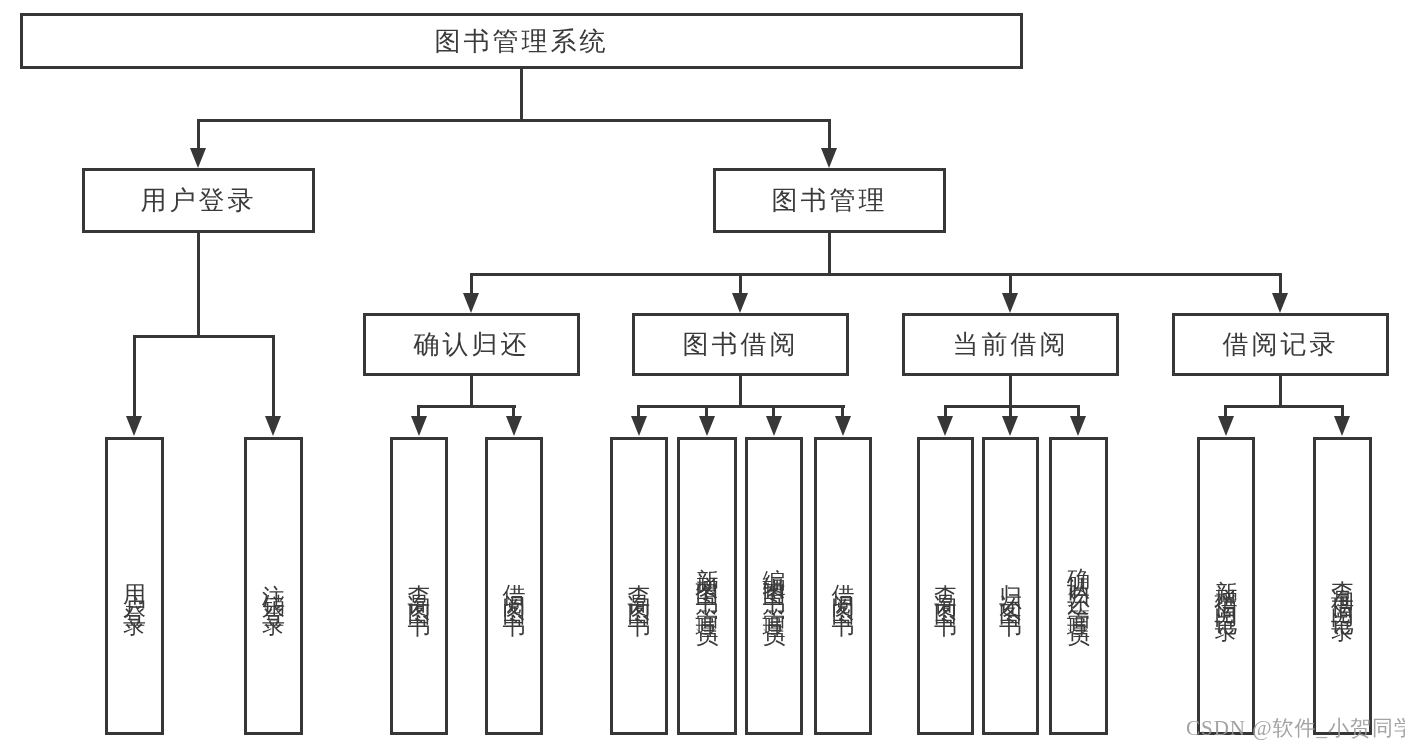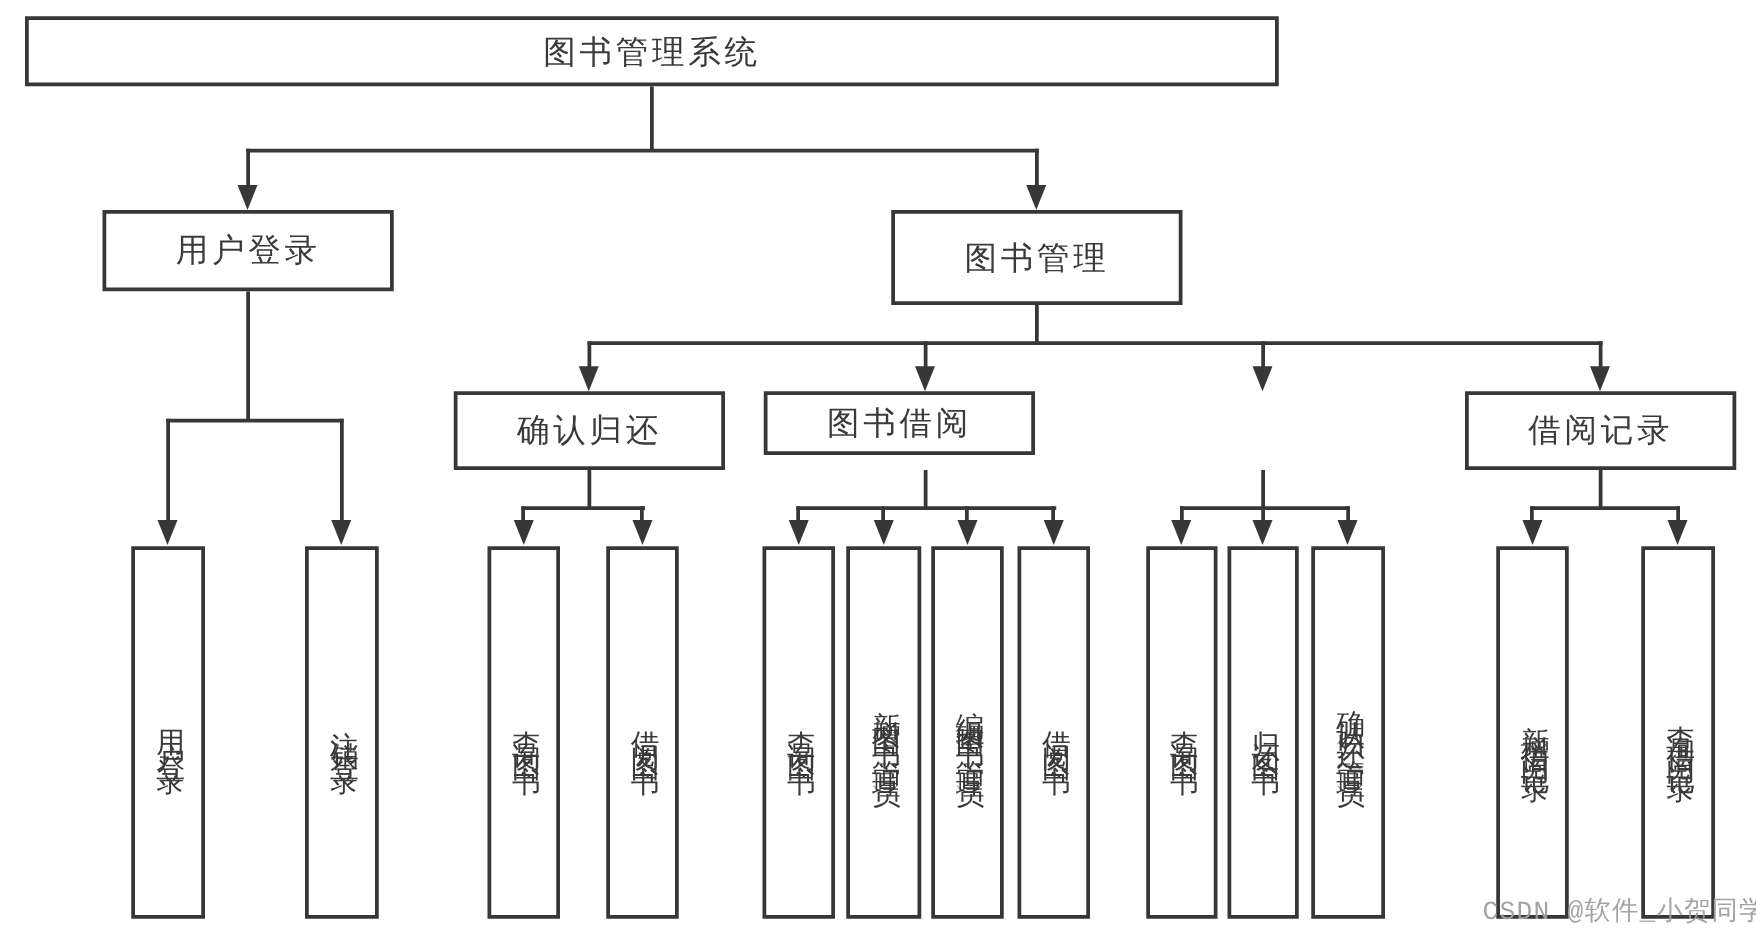--- a/index.html
+++ b/index.html
@@ -1,18 +1,18 @@
 <!DOCTYPE html>
 <html><head>
 <meta charset="utf-8">
 <style>
   html,body{margin:0;padding:0;background:#fff;}
   .canvas{
     position:relative;width:1405px;height:747px;background:#ffffff;
-    font-family:Liberation Mono, monospace;color:#333333;overflow:hidden;
+    font-family:Liberation Serif, serif;color:#333333;overflow:hidden;
   }
   .box{
     position:absolute;box-sizing:border-box;background:#ffffff;
     border:3px solid #373737;display:flex;align-items:center;justify-content:center;
     z-index:2;
   }
   .node-label{font-size:26px;letter-spacing:3px;color:#3a3a3a;white-space:nowrap;}
   .leaf .leaf-label{
     writing-mode:vertical-rl;text-orientation:mixed;
     font-size:23px;letter-spacing:8px;color:#3a3a3a;line-height:1;
@@ -36,29 +36,32 @@
 
 <div class="canvas">
 
   <div class="box" style="left:20px;top:13px;width:1003px;height:56px">
     <span class="node-label">图书管理系统</span>
   </div>
 
   <div class="box" style="left:82px;top:168px;width:233px;height:65px">
     <span class="node-label">用户登录</span>
   </div>
-  <div class="box" style="left:713px;top:168px;width:233px;height:76px">
+  <div class="box" style="left:713px;top:168px;width:233px;height:65px">
     <span class="node-label">图书管理</span>
   </div>
 
   <div class="box" style="left:363px;top:313px;width:217px;height:63px">
     <span class="node-label">确认归还</span>
   </div>
-  <div class="box" style="left:611px;top:313px;width:217px;height:51px">
+  <div class="box" style="left:632px;top:313px;width:217px;height:63px">
     <span class="node-label">图书借阅</span>
+  </div>
+  <div class="box" style="left:902px;top:313px;width:217px;height:63px">
+    <span class="node-label">当前借阅</span>
   </div>
   <div class="box" style="left:1172px;top:313px;width:217px;height:63px">
     <span class="node-label">借阅记录</span>
   </div>
 
   <div class="box leaf ls4" style="left:105px;top:437px;width:59px;height:298px">
     <span class="leaf-label">用户登录</span>
   </div>
   <div class="box leaf ls4" style="left:244px;top:437px;width:59px;height:298px">
     <span class="leaf-label">注销登录</span>

